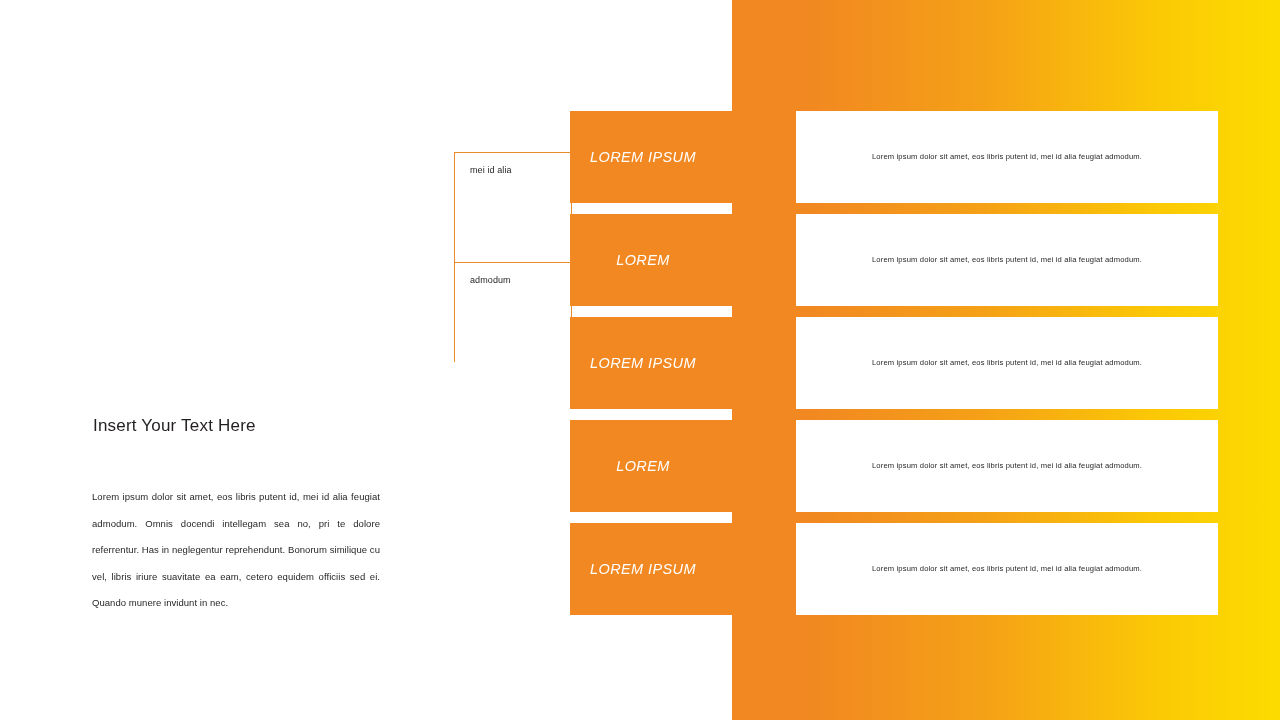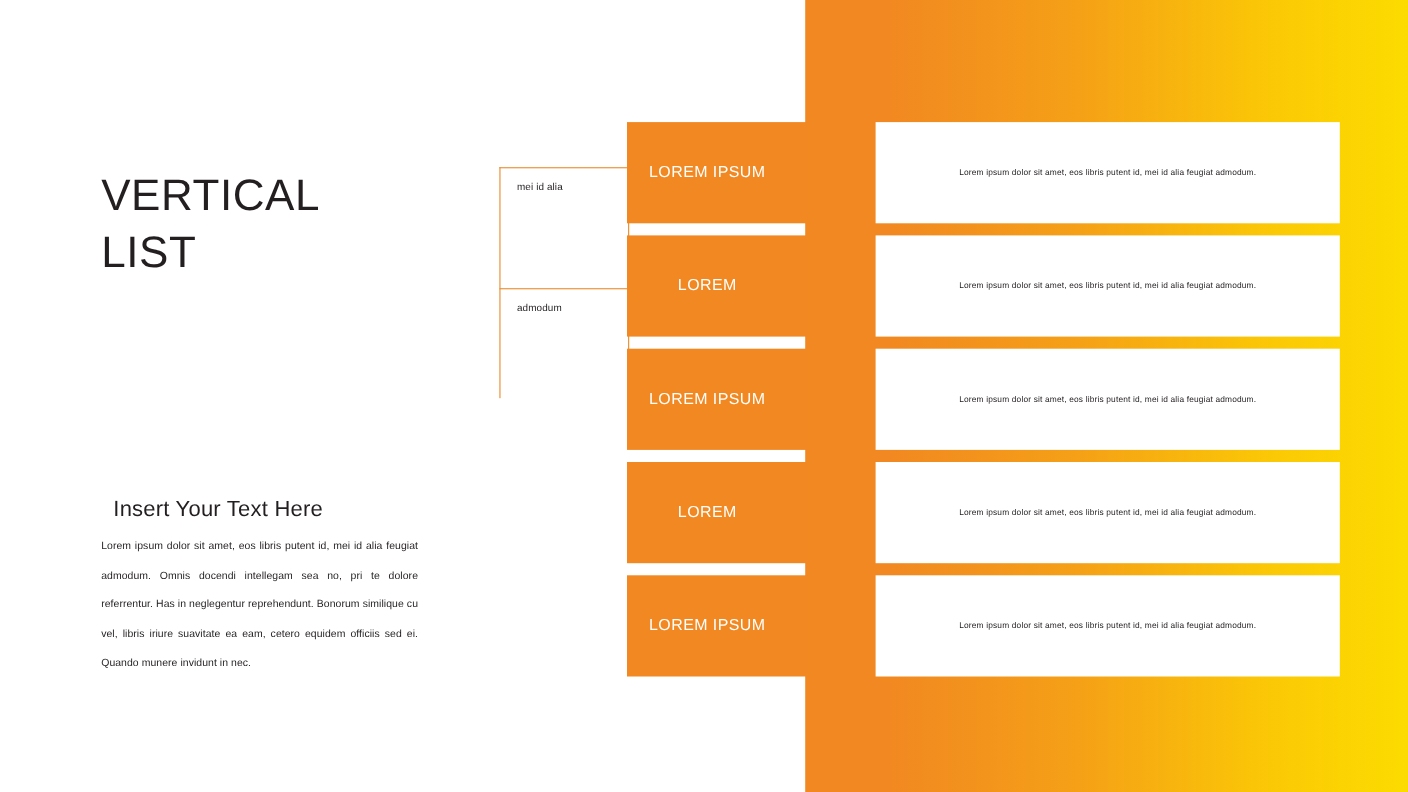--- a/index.html
+++ b/index.html
@@ -42,27 +42,26 @@
     line-height: 52px;
     font-weight: 300;
     letter-spacing: 0.5px;
     color: #231f20;
     white-space: pre-line;
   }
 
   .subtitle {
     position: absolute;
     left: 93px;
-    top: 452px;
+    top: 416px;
     width: 330px;
-    font-size: 20px;
+    font-size: 17px;
     font-weight: 400;
     letter-spacing: 0.2px;
     color: #231f20;
-    margin-left: 10px;
   }
 
   .body-copy {
     position: absolute;
     left: 92px;
     top: 484px;
     width: 288px;
     font-size: 9.5px;
     line-height: 26.5px;
     font-weight: 400;
@@ -115,20 +114,21 @@
     left: 0;
     right: 20px;
     top: 50%;
     transform: translateY(-50%);
     text-align: center;
     font-size: 14.5px;
     font-weight: 300;
     letter-spacing: 0.4px;
     color: #ffffff;
     white-space: nowrap;
+    font-style: italic;
   }
 
   
   .card {
     position: absolute;
     left: 796px;
     width: 422px;
     height: 92px;
     background: #ffffff;
   }
@@ -145,22 +145,20 @@
     color: #231f20;
   }
 </style>
 </head>
 <body>
 
 <div id="slide">
 
   <div class="gradient-panel"></div>
 
-  <div class="title">VERTICAL
-LIST</div>
   <div class="subtitle">Insert Your Text Here</div>
   <div class="body-copy">Lorem ipsum dolor sit amet, eos libris putent id, mei id alia feugiat admodum. Omnis docendi intellegam sea no, pri te dolore referrentur. Has in neglegentur reprehendunt. Bonorum similique cu vel, libris iriure suavitate ea eam, cetero equidem officiis sed ei. Quando munere invidunt in nec.</div>
 
   <div class="outline-stack">
     <div class="outline-box">
       <span class="outline-label">mei id alia</span>
     </div>
     <div class="outline-box">
       <span class="outline-label">admodum</span>
     </div>

